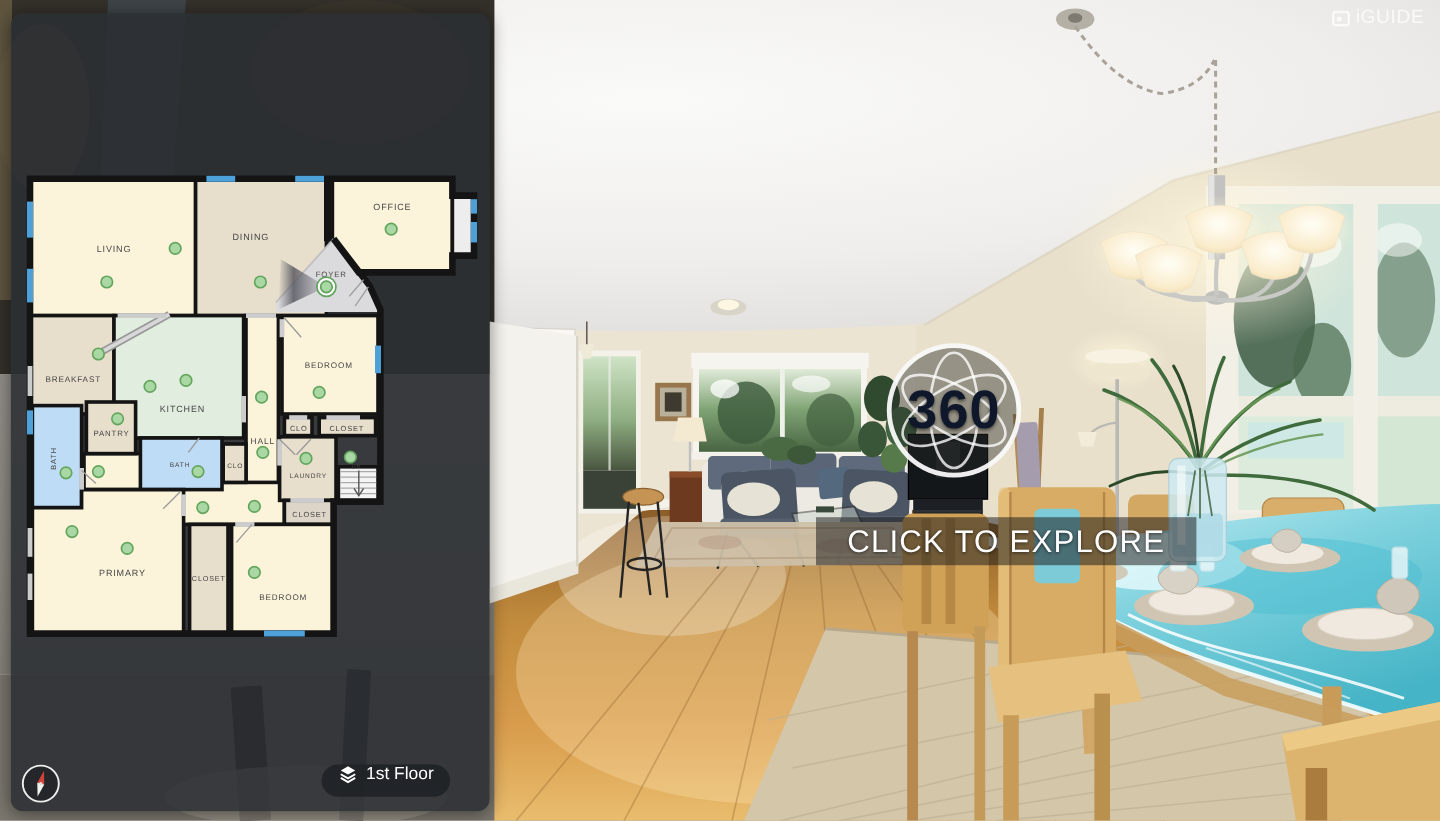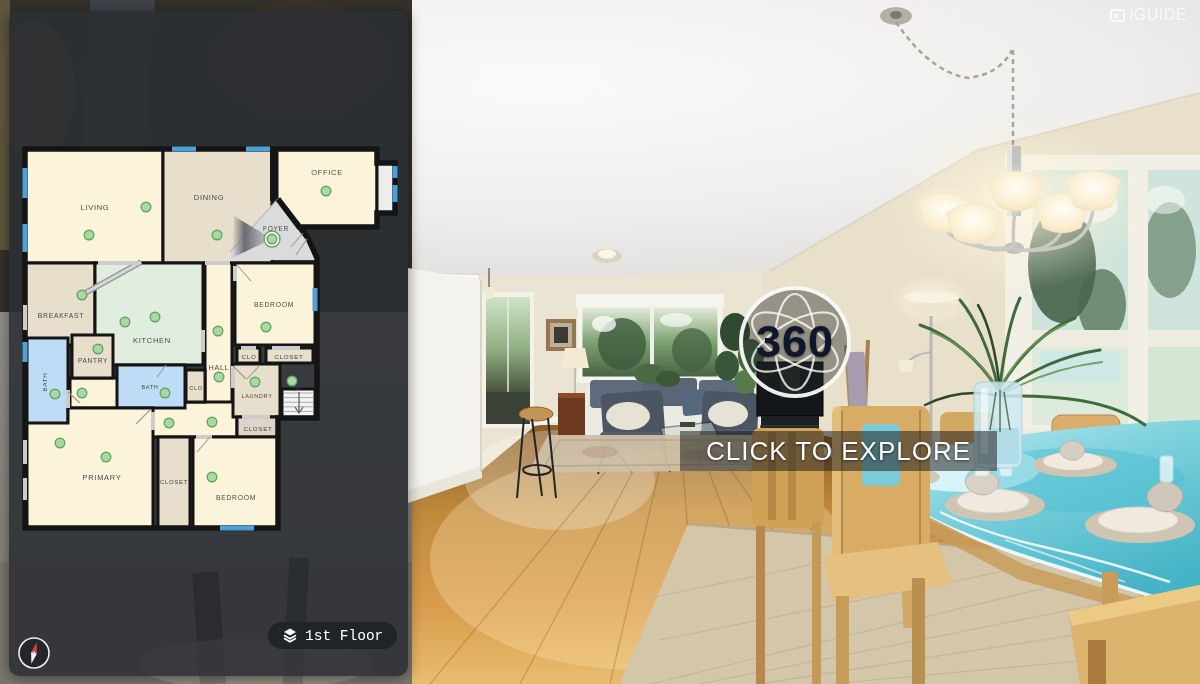--- a/index.html
+++ b/index.html
@@ -37,23 +37,23 @@
         color:rgba(252,252,252,0.82);font-size:16px;letter-spacing:.5px;cursor:pointer;}
   .logo .cam{position:relative;width:15px;height:13px;border:2px solid rgba(252,252,252,0.82);
         border-radius:3px;box-sizing:border-box;}
   .logo .cam i{position:absolute;left:2px;bottom:2px;width:4px;height:4px;border-radius:1px;
         background:rgba(252,252,252,0.82);}
 
   
   .compass{position:absolute;left:17px;top:636px;width:34px;height:34px;cursor:pointer;}
 
   
-  .floorbtn{position:absolute;left:268px;top:622px;height:27px;border-radius:14px;
-        background:rgba(32,35,38,0.92);color:#fff;display:flex;align-items:center;gap:7px;
-        padding:0 14px;font-size:14.5px;cursor:pointer;border:none;font-family:Liberation Mono, monospace;}
+  .floorbtn{position:absolute;left:268px;top:637px;height:27px;border-radius:14px;
+        background:rgba(32,35,38,0.92);color:#fff;display:flex;align-items:flex-start;gap:7px;
+        padding:0 14px;font-size:14.5px;cursor:pointer;border:none;}
 </style>
 </head>
 <body>
 
 <div class="stage">
 
   <svg id="pano" viewBox="0 0 1200 684">
     <defs>
       <radialGradient id="gCeil" cx="45%" cy="30%" r="80%">
         <stop offset="0" stop-color="#fafaf8"></stop>

